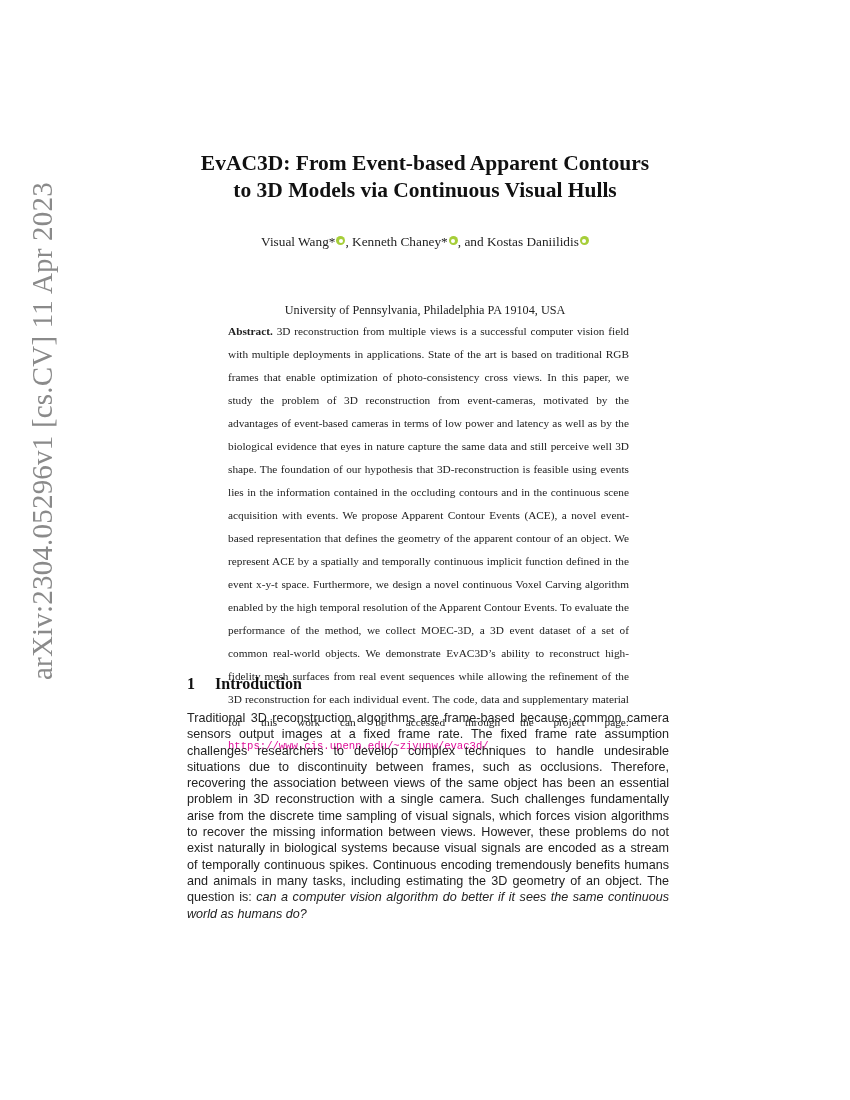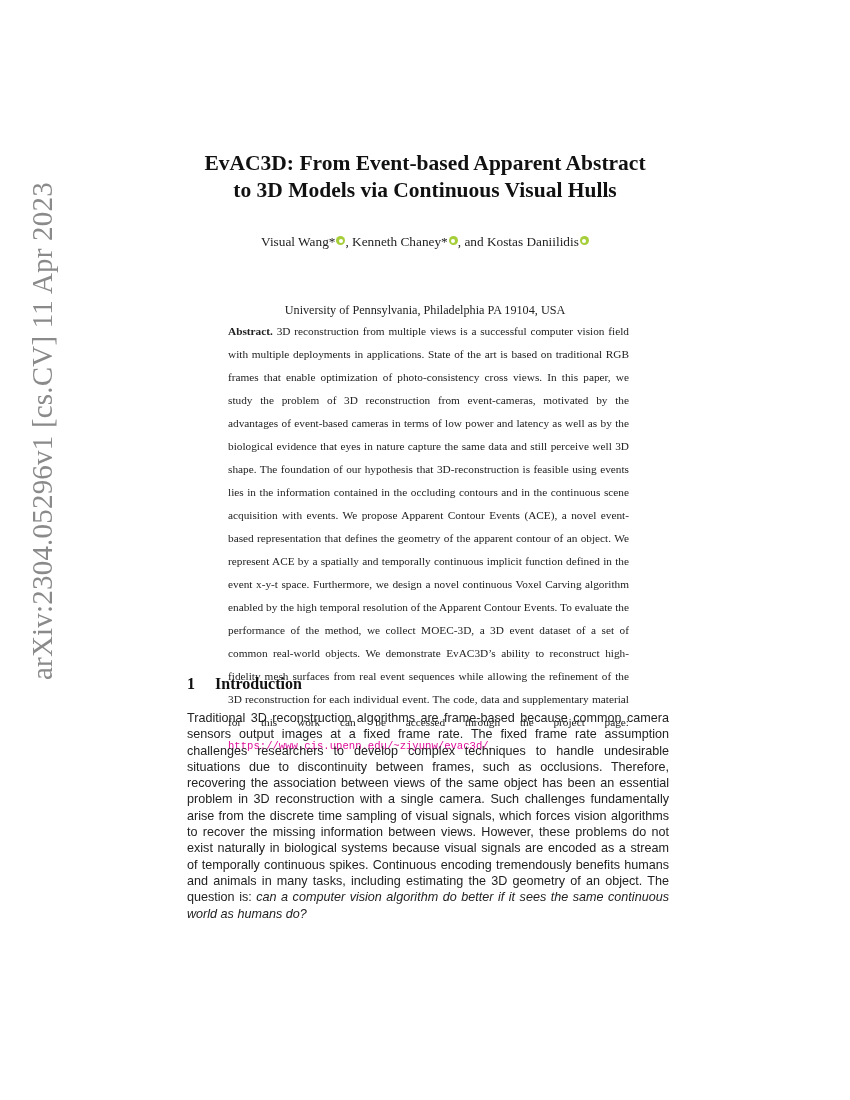--- a/index.html
+++ b/index.html
@@ -41,21 +41,21 @@
   .intro em { font-style: italic; }
 </style>
 </head>
 <body>
 
 <div class="page">
 
   <div class="arxiv-stamp">arXiv:2304.05296v1  [cs.CV]  11 Apr 2023</div>
 
   <div class="title">
-    <div>EvAC3D: From Event-based Apparent Abstract</div>
+    <div>EvAC3D: From Event-based Apparent Contours</div>
     <div>to 3D Models via Continuous Visual Hulls</div>
   </div>
 
   <div class="authors">
     <span>Visual Wang*</span><span class="orcid"></span><span>, </span><span>Kenneth Chaney*</span><span class="orcid"></span><span>, and </span><span>Kostas Daniilidis</span><span class="orcid"></span>
   </div>
 
   <div class="affil">University of Pennsylvania, Philadelphia PA 19104, USA</div>
 
   <div class="abstract"><span class="label">Abstract.</span><span> 3D reconstruction from multiple views is a successful computer vision field with multiple deployments in applications. State of the art is based on traditional RGB frames that enable optimization of photo-consistency cross views. In this paper, we study the problem of 3D reconstruction from event-cameras, motivated by the advantages of event-based cameras in terms of low power and latency as well as by the biological evidence that eyes in nature capture the same data and still perceive well 3D shape. The foundation of our hypothesis that 3D-reconstruction is feasible using events lies in the information contained in the occluding contours and in the continuous scene acquisition with events. We propose Apparent Contour Events (ACE), a novel event-based representation that defines the geometry of the apparent contour of an object. We represent ACE by a spatially and temporally continuous implicit function defined in the event x-y-t space. Furthermore, we design a novel continuous Voxel Carving algorithm enabled by the high temporal resolution of the Apparent Contour Events. To evaluate the performance of the method, we collect MOEC-3D, a 3D event dataset of a set of common real-world objects. We demonstrate EvAC3D’s ability to reconstruct high-fidelity mesh surfaces from real event sequences while allowing the refinement of the 3D reconstruction for each individual event. The code, data and supplementary material for this work can be accessed through the project page: </span><span class="link">https://www.cis.upenn.edu/~ziyunw/evac3d/</span><span>.</span></div>

